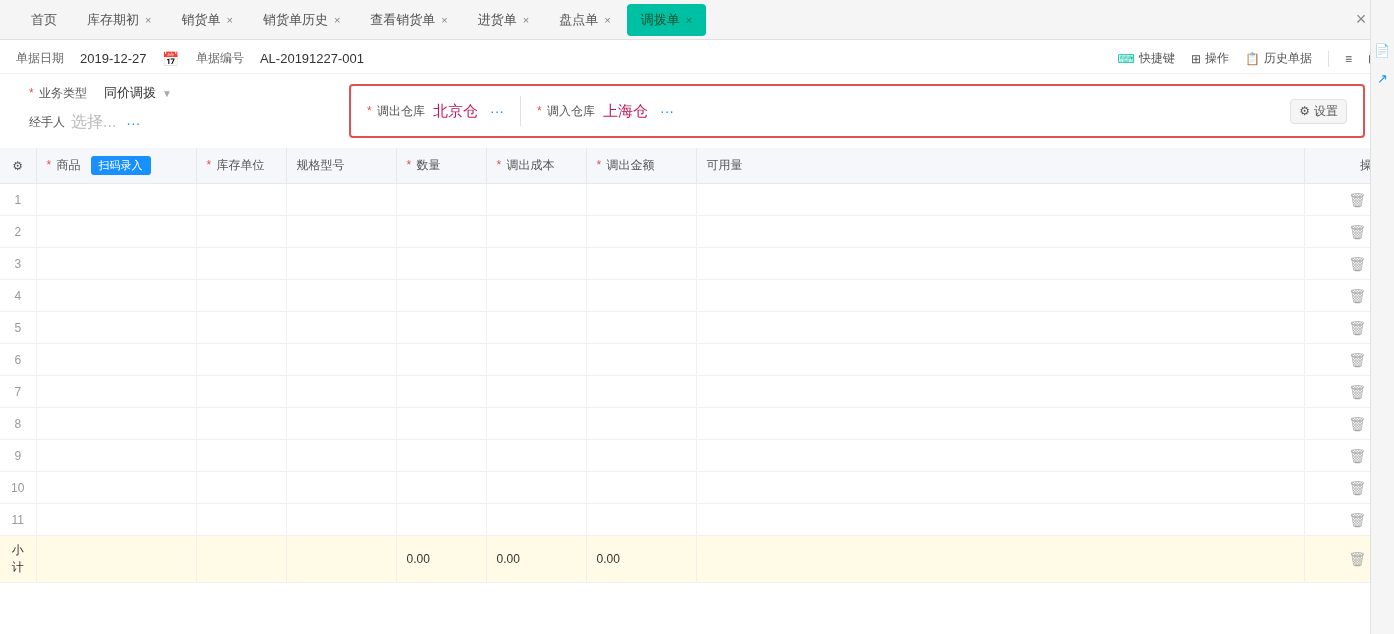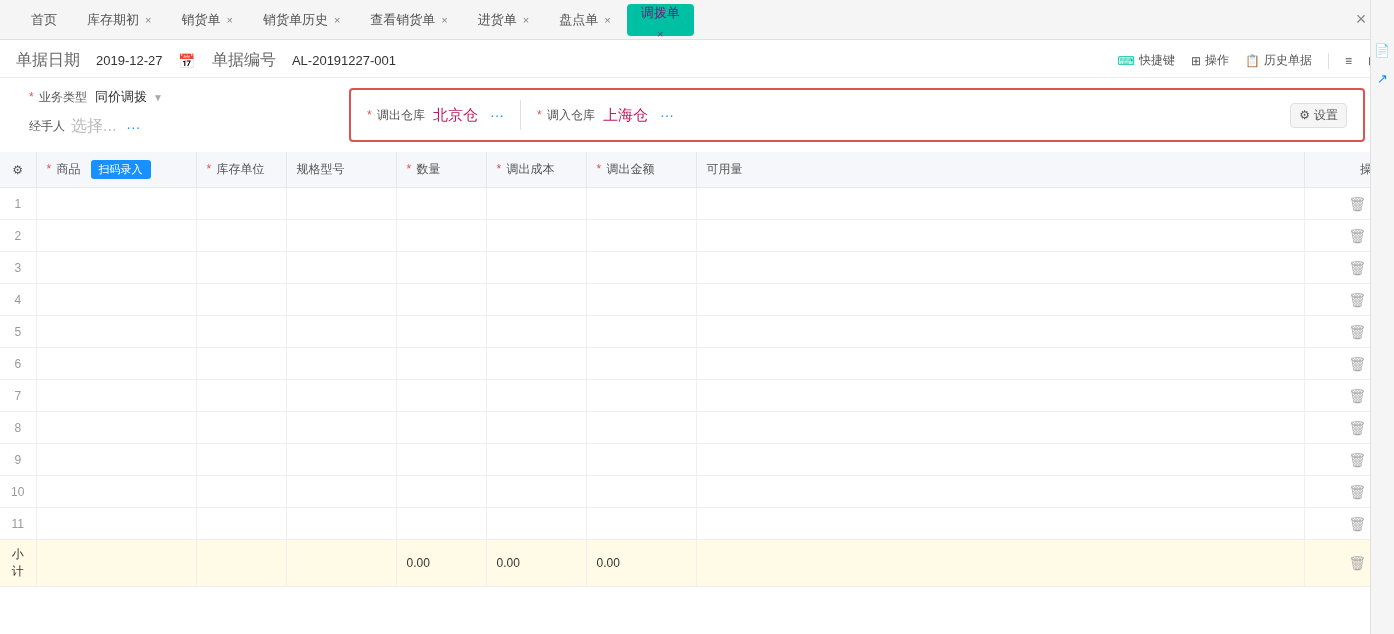--- a/index.html
+++ b/index.html
@@ -8,33 +8,33 @@
     
     .tab-bar {
       display: flex; align-items: center; background: #f5f5f5; border-bottom: 1px solid #e0e0e0;
       height: 40px; padding: 0 17px; gap: 2px;
     }
     .tab {
       display: flex; align-items: center; padding: 0 14px; height: 32px; cursor: pointer;
       border-radius: 4px 4px 0 0; font-size: 13px; color: #555; gap: 6px;
       white-space: nowrap;
     }
-    .tab.active { background: #00c0a3; color: #701a75; border-radius: 4px; flex-direction: column; }
+    .tab.active { background: #00c0a3; color: #14532d; border-radius: 4px; }
     .tab-close { font-size: 11px; color: inherit; opacity: 0.7; cursor: pointer; }
     .close-btn {
       margin-left: auto; width: 32px; height: 32px; display: flex; align-items: center;
       justify-content: center; cursor: pointer; color: #888; font-size: 18px;
     }
 
     
     .header-area {
       padding: 10px 16px 6px 16px; display: flex; align-items: center; gap: 16px;
       border-bottom: 1px solid #f0f0f0; background: #fff;
     }
-    .header-label { color: #666; font-size: 16px; }
+    .header-label { color: #666; font-size: 12px; }
     .header-value { color: #333; font-size: 13px; }
     .header-icon { color: #00c0a3; cursor: pointer; font-size: 14px; }
     .header-right {
       margin-left: auto; display: flex; align-items: center; gap: 16px; color: #666; font-size: 12px;
     }
     .header-right-item { display: flex; align-items: center; gap: 4px; cursor: pointer; color: #555; }
     .shortcut-icon { color: #00c0a3; }
 
     
     .form-area {
@@ -43,21 +43,21 @@
     .form-left { display: flex; flex-direction: column; gap: 10px; min-width: 300px; }
     .form-right {
       flex: 1; border: 2px solid #e05252; border-radius: 4px; padding: 10px 16px;
       display: flex; align-items: center; gap: 8px;
     }
     .form-field { display: flex; align-items: center; gap: 8px; }
     .field-label { color: #555; font-size: 12px; white-space: nowrap; }
     .required { color: #e05252; margin-right: 2px; }
     .field-value { color: #be185d; font-size: 15px; }
     .dropdown-value {
-      color: #333; font-size: 13px; display: flex; align-items: center; gap: 6px; cursor: pointer;
+      color: #333; font-size: 13px; display: flex; align-items: center; gap: 6px; cursor: pointer; margin-left: 9px;
     }
     .dropdown-arrow { color: #aaa; font-size: 10px; }
     .dots-btn { color: #1890ff; cursor: pointer; font-size: 14px; margin-left: 4px; }
     .divider-v { width: 1px; background: #e0e0e0; height: 30px; margin: 0 8px; }
     .settings-btn {
       margin-left: auto; display: flex; align-items: center; gap: 4px;
       color: #555; cursor: pointer; font-size: 12px; background: #f5f5f5;
       border: 1px solid #e0e0e0; border-radius: 4px; padding: 3px 8px;
     }
     .agent-field { display: flex; align-items: center; gap: 6px; }

